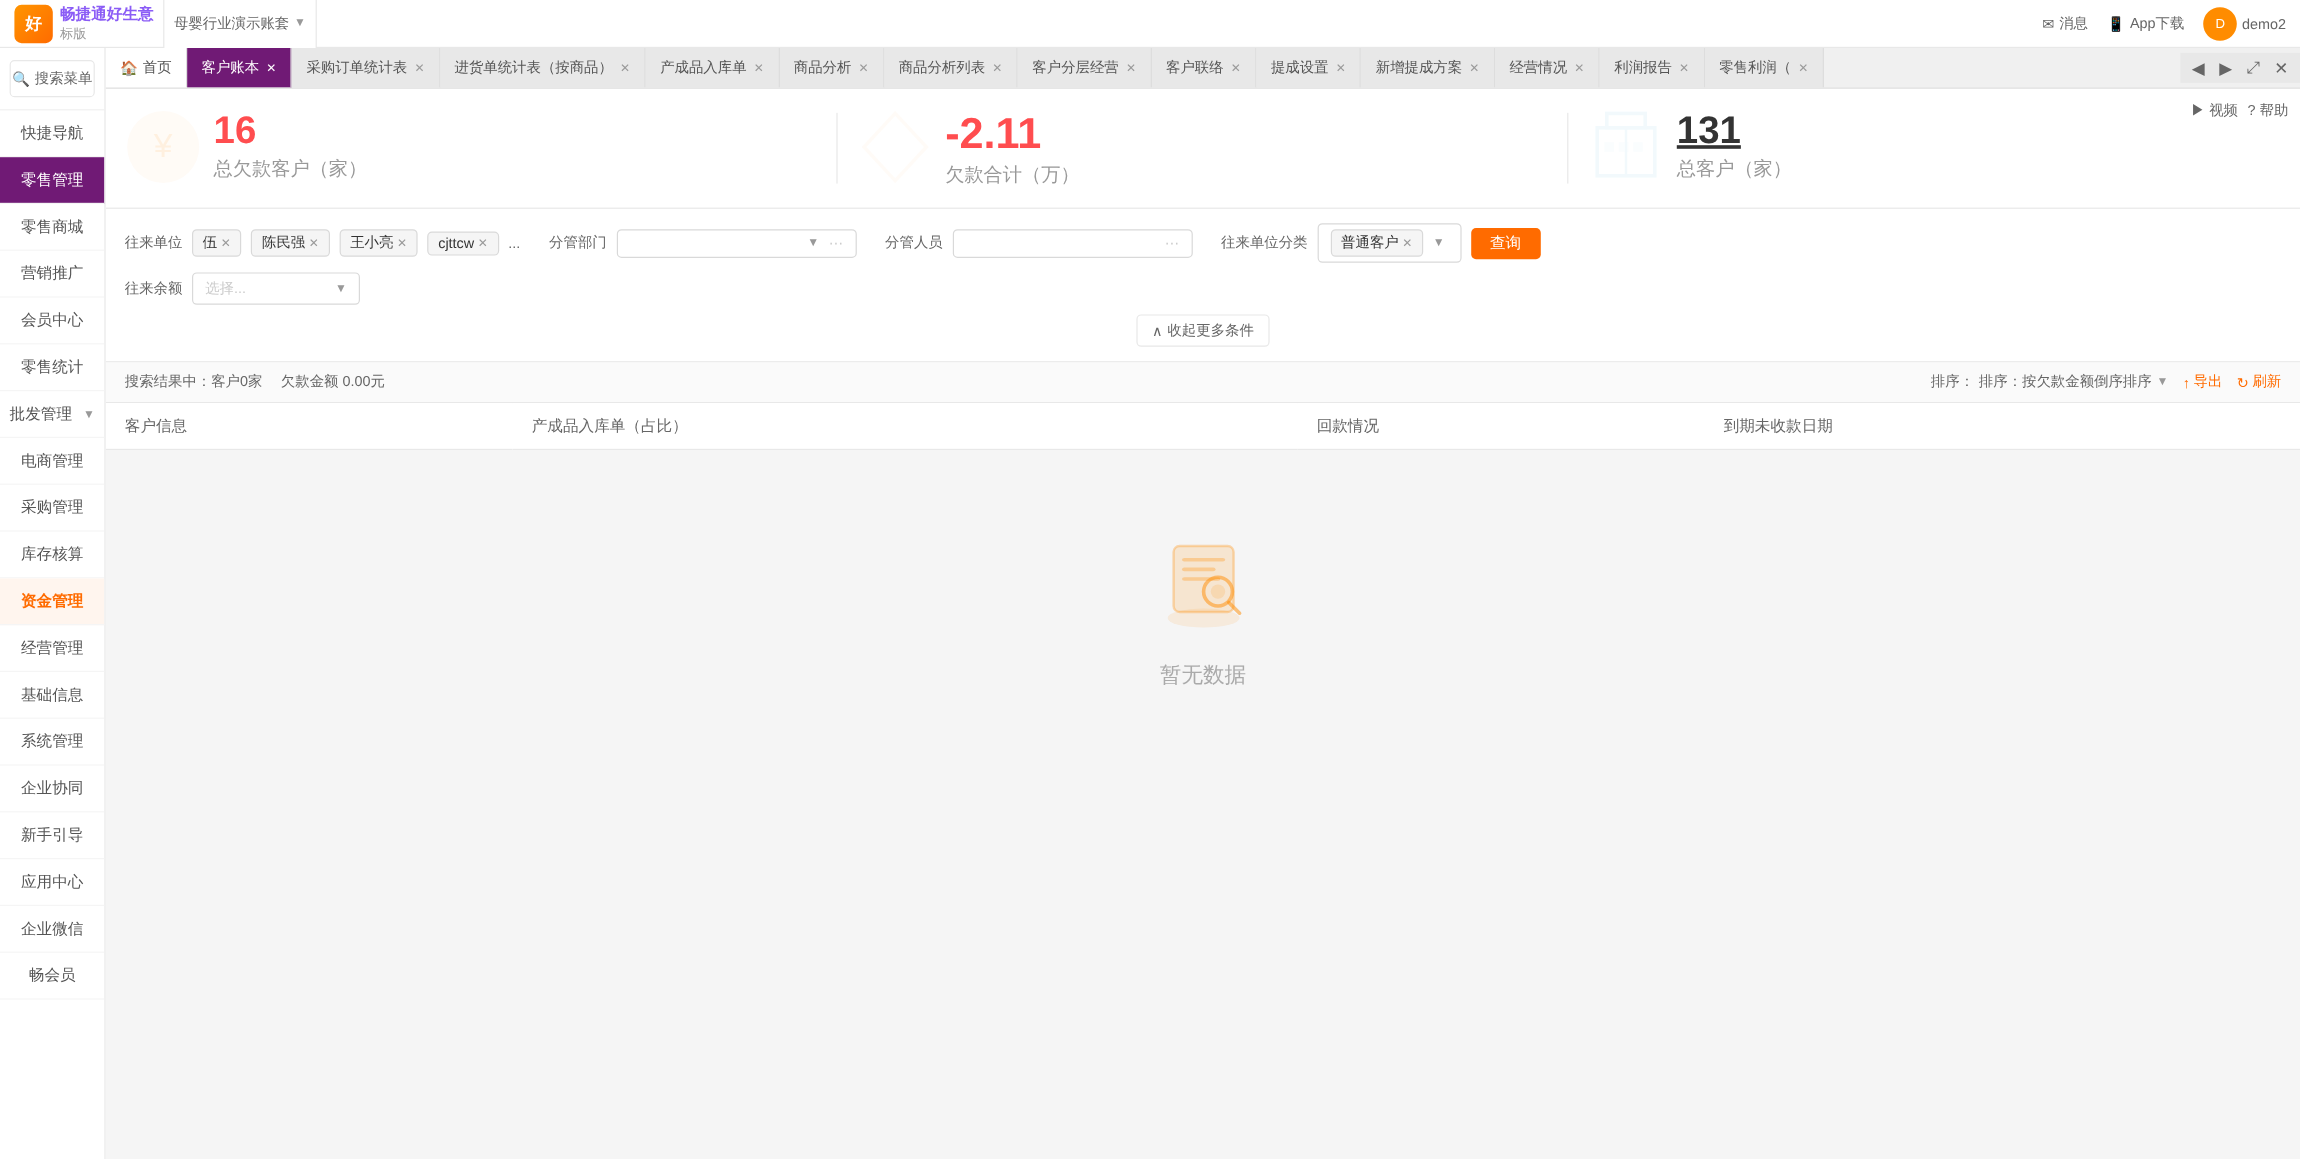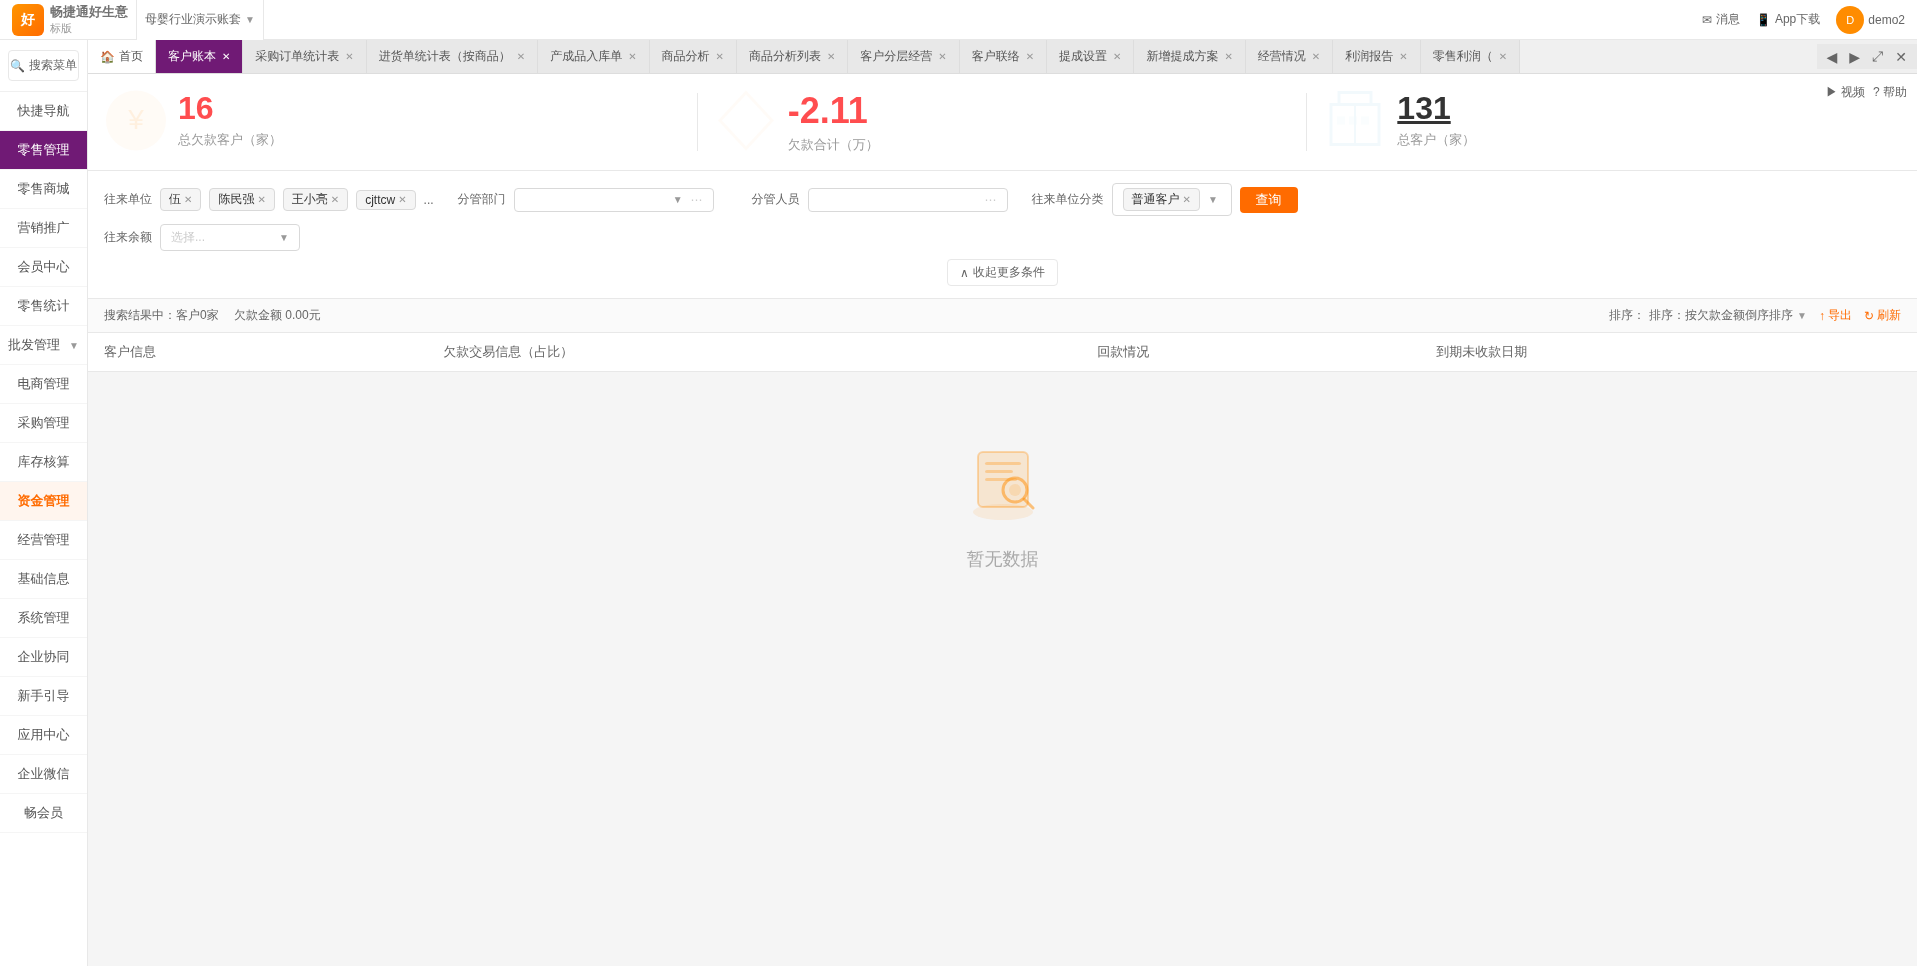--- a/index.html
+++ b/index.html
@@ -43,21 +43,21 @@
     
     .page-content { flex: 1; overflow-y: auto; background: #f5f5f5; }
     
     
     .stats-header { display: grid; grid-template-columns: 1fr 1fr 1fr; background: #fff; border-bottom: 1px solid #e8e8e8; position: relative; }
     .stat-card { padding: 16px 20px; display: flex; flex-direction: column; position: relative; }
     .stat-card:not(:last-child)::after { content: ''; position: absolute; right: 0; top: 20%; height: 60%; border-right: 1px solid #e8e8e8; }
     .stat-value { font-size: 32px; font-weight: bold; color: #ff4d4f; }
     .stat-value.negative { color: #ff4d4f; }
     .stat-value.black { color: #333; text-decoration: underline; }
-    .stat-label { font-size: 13px; color: #999; margin-top: 4px; }
+    .stat-label { font-size: 16px; color: #999; margin-top: 4px; }
     .stat-helpers { position: absolute; top: 10px; right: 10px; display: flex; gap: 8px; font-size: 12px; color: #666; }
 
     
     .filter-area { background: #fff; padding: 12px 16px; border-bottom: 1px solid #e8e8e8; }
     .filter-row { display: flex; align-items: center; gap: 8px; margin-bottom: 8px; flex-wrap: wrap; }
     .filter-label { font-size: 12px; color: #666; white-space: nowrap; }
     .filter-tag { display: inline-flex; align-items: center; gap: 3px; padding: 2px 8px; background: #f5f5f5; border: 1px solid #d9d9d9; border-radius: 4px; font-size: 12px; color: #333; }
     .filter-tag-close { color: #999; cursor: pointer; font-size: 10px; }
     .filter-more { color: #666; font-size: 12px; cursor: pointer; }
     .filter-select { display: inline-flex; align-items: center; gap: 4px; padding: 4px 10px; border: 1px solid #d9d9d9; border-radius: 4px; font-size: 12px; color: #333; background: #fff; cursor: pointer; min-width: 120px; }
@@ -83,21 +83,21 @@
     .chevron { font-size: 10px; color: #999; }
   </style>
 </head>
 <body>
 
 <div class="topbar">
   <div class="topbar-left">
     <div class="logo-area">
       <div class="logo-icon">好</div>
       <div>
-        <div style="font-size:13px;font-weight:bold;color:#737373;">畅捷通好生意</div>
+        <div style="font-size:13px;font-weight:bold;color:#8b5cf6;">畅捷通好生意</div>
         <div style="font-size:11px;color:#999;">标版</div>
       </div>
     </div>
     <div class="dropdown-trigger">
       <span>母婴行业演示账套</span>
       <span class="chevron">▼</span>
     </div>
   </div>
   <div class="topbar-right">
     <div class="topbar-action">
@@ -317,21 +317,21 @@
           </div>
           <span class="filter-more">...</span>
 
           <span class="filter-label" style="margin-left:16px;">分管部门</span>
           <div class="filter-select filter-select-wide">
             <span style="flex:1;color:#ccc;"></span>
             <span class="chevron">▼</span>
             <span style="color:#ccc;margin-left:4px;">⋯</span>
           </div>
 
-          <span class="filter-label" style="margin-left:30px;">分管人员</span>
+          <span class="filter-label" style="margin-left:16px;">分管人员</span>
           <div class="filter-select filter-select-wide">
             <span style="flex:1;color:#ccc;"></span>
             <span style="color:#ccc;margin-left:4px;">⋯</span>
           </div>
 
           <span class="filter-label" style="margin-left:16px;">往来单位分类</span>
           <div class="filter-select">
             <div class="filter-tag" style="margin-right:4px;">
               <span>普通客户</span>
               <span class="filter-tag-close">✕</span>
@@ -378,21 +378,21 @@
             <span>刷新</span>
           </div>
         </div>
       </div>
 
       <div>
         <table class="data-table">
           <thead>
             <tr>
               <th>客户信息</th>
-              <th>欠款交易信息（占比）</th>
+              <th>产成品入库单（占比）</th>
               <th>回款情况</th>
               <th>到期未收款日期</th>
             </tr>
           </thead>
           <tbody>
           </tbody>
         </table>
 
         <div class="empty-state">
           <div style="margin-bottom:12px;">

